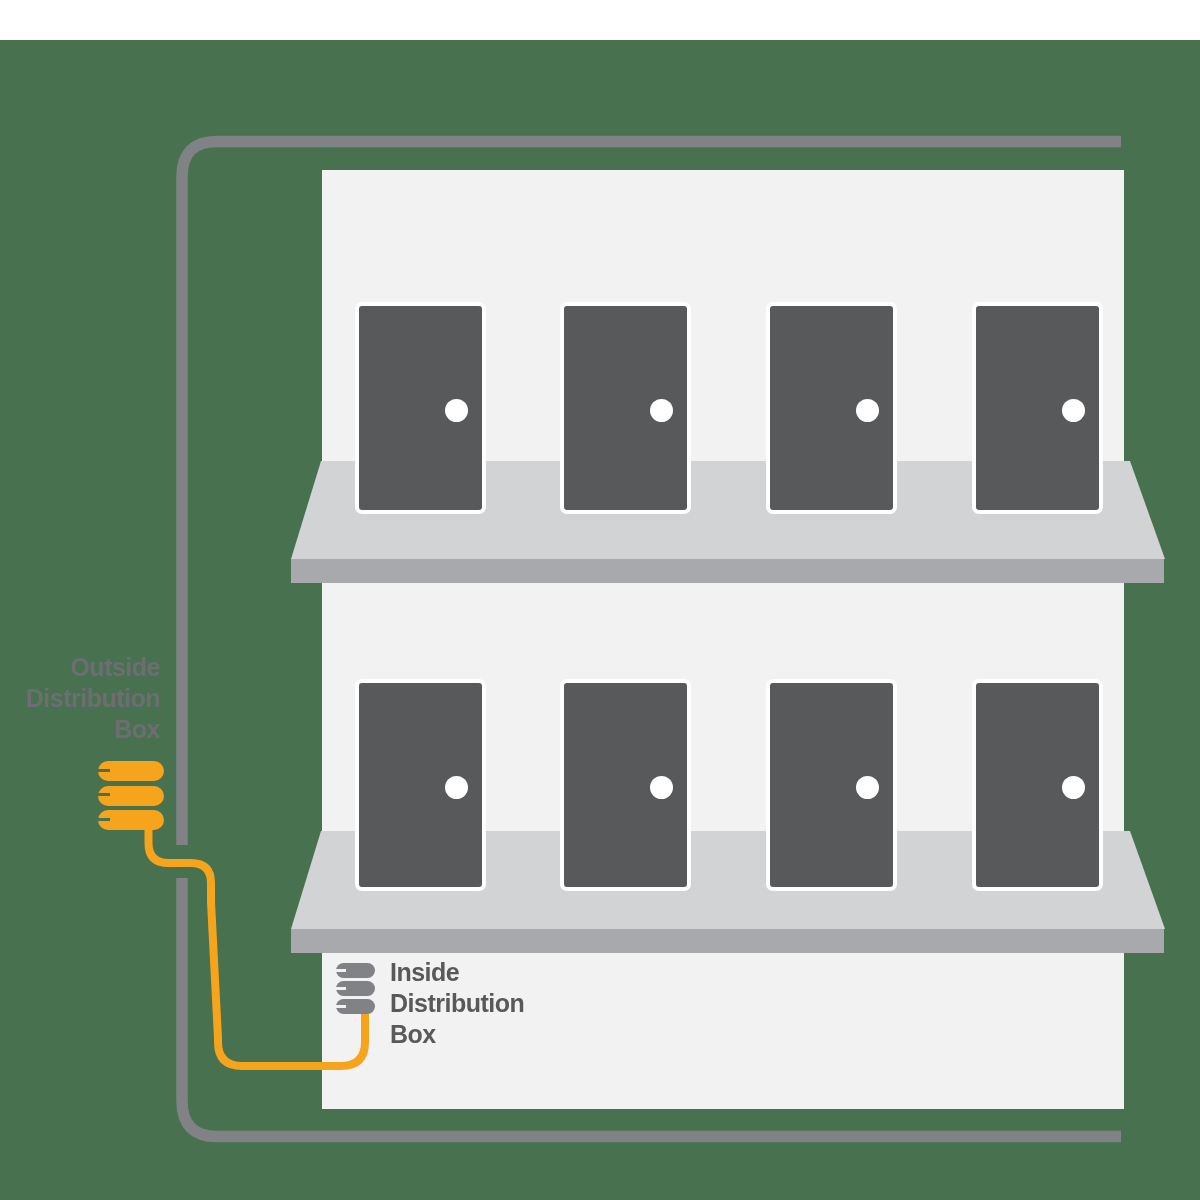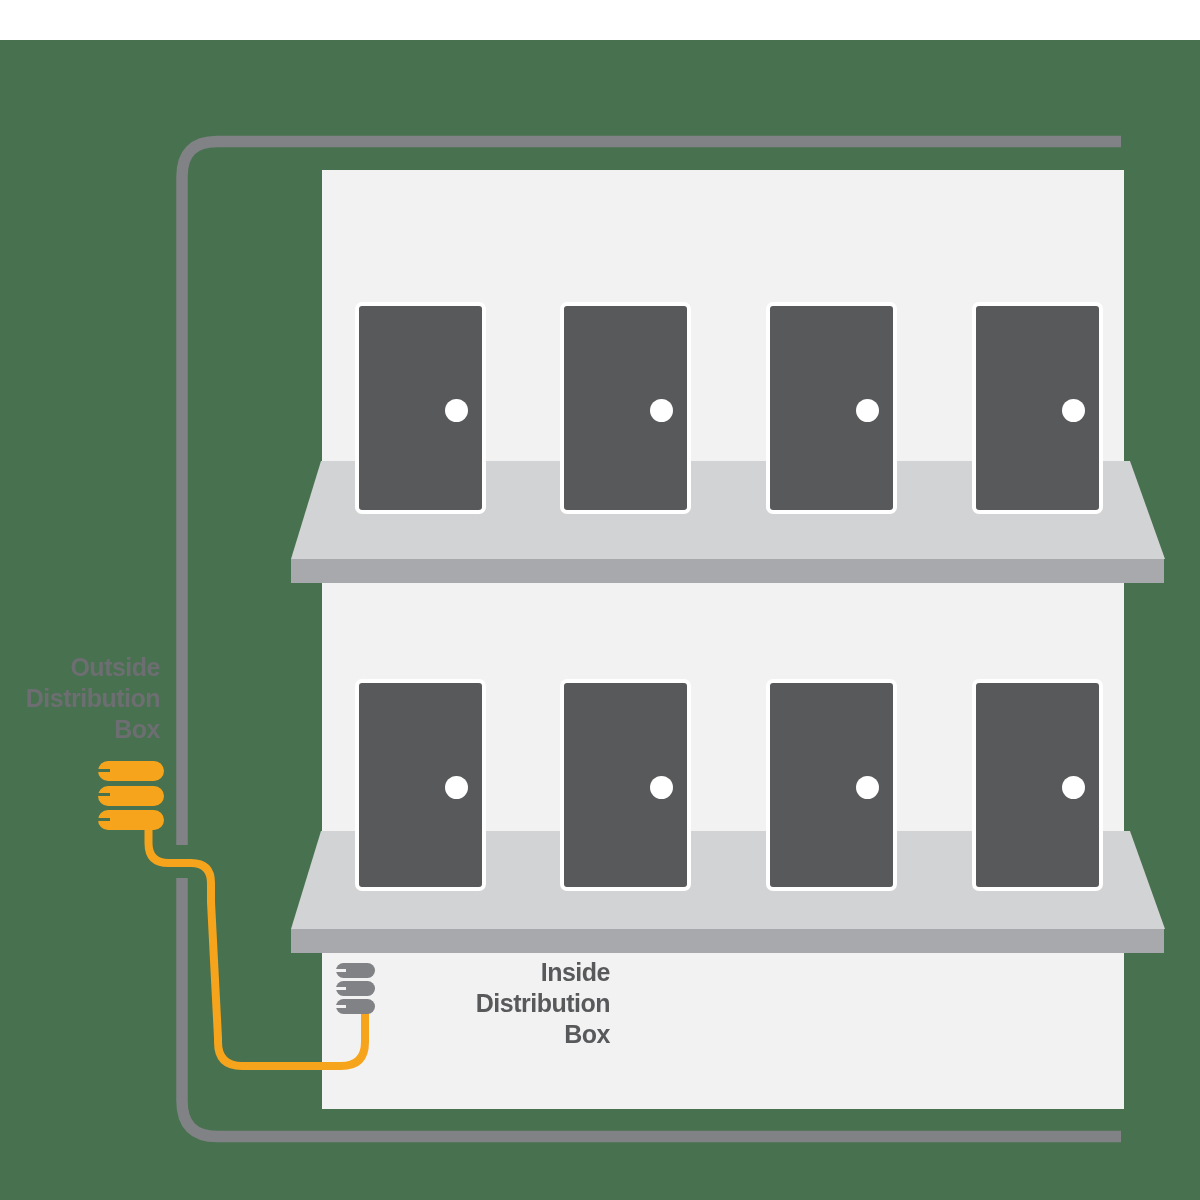--- a/index.html
+++ b/index.html
@@ -79,21 +79,21 @@
     line-height:31px;
   }
   .box-label span{display:block;}
   #outside-box-label{
     left:0;top:612px;width:160px;
     text-align:right;
     color:var(--c-outside-label,#6D6E71);
   }
   #inside-box-label{
     left:390px;top:917px;width:220px;
-    text-align:right;
+    text-align:left;
     color:var(--c-inside-label,#58595B);
   }
 </style>
 </head>
 <body>
 
 <div id="stage">
 
   <div id="building" class="abs"></div>
 

